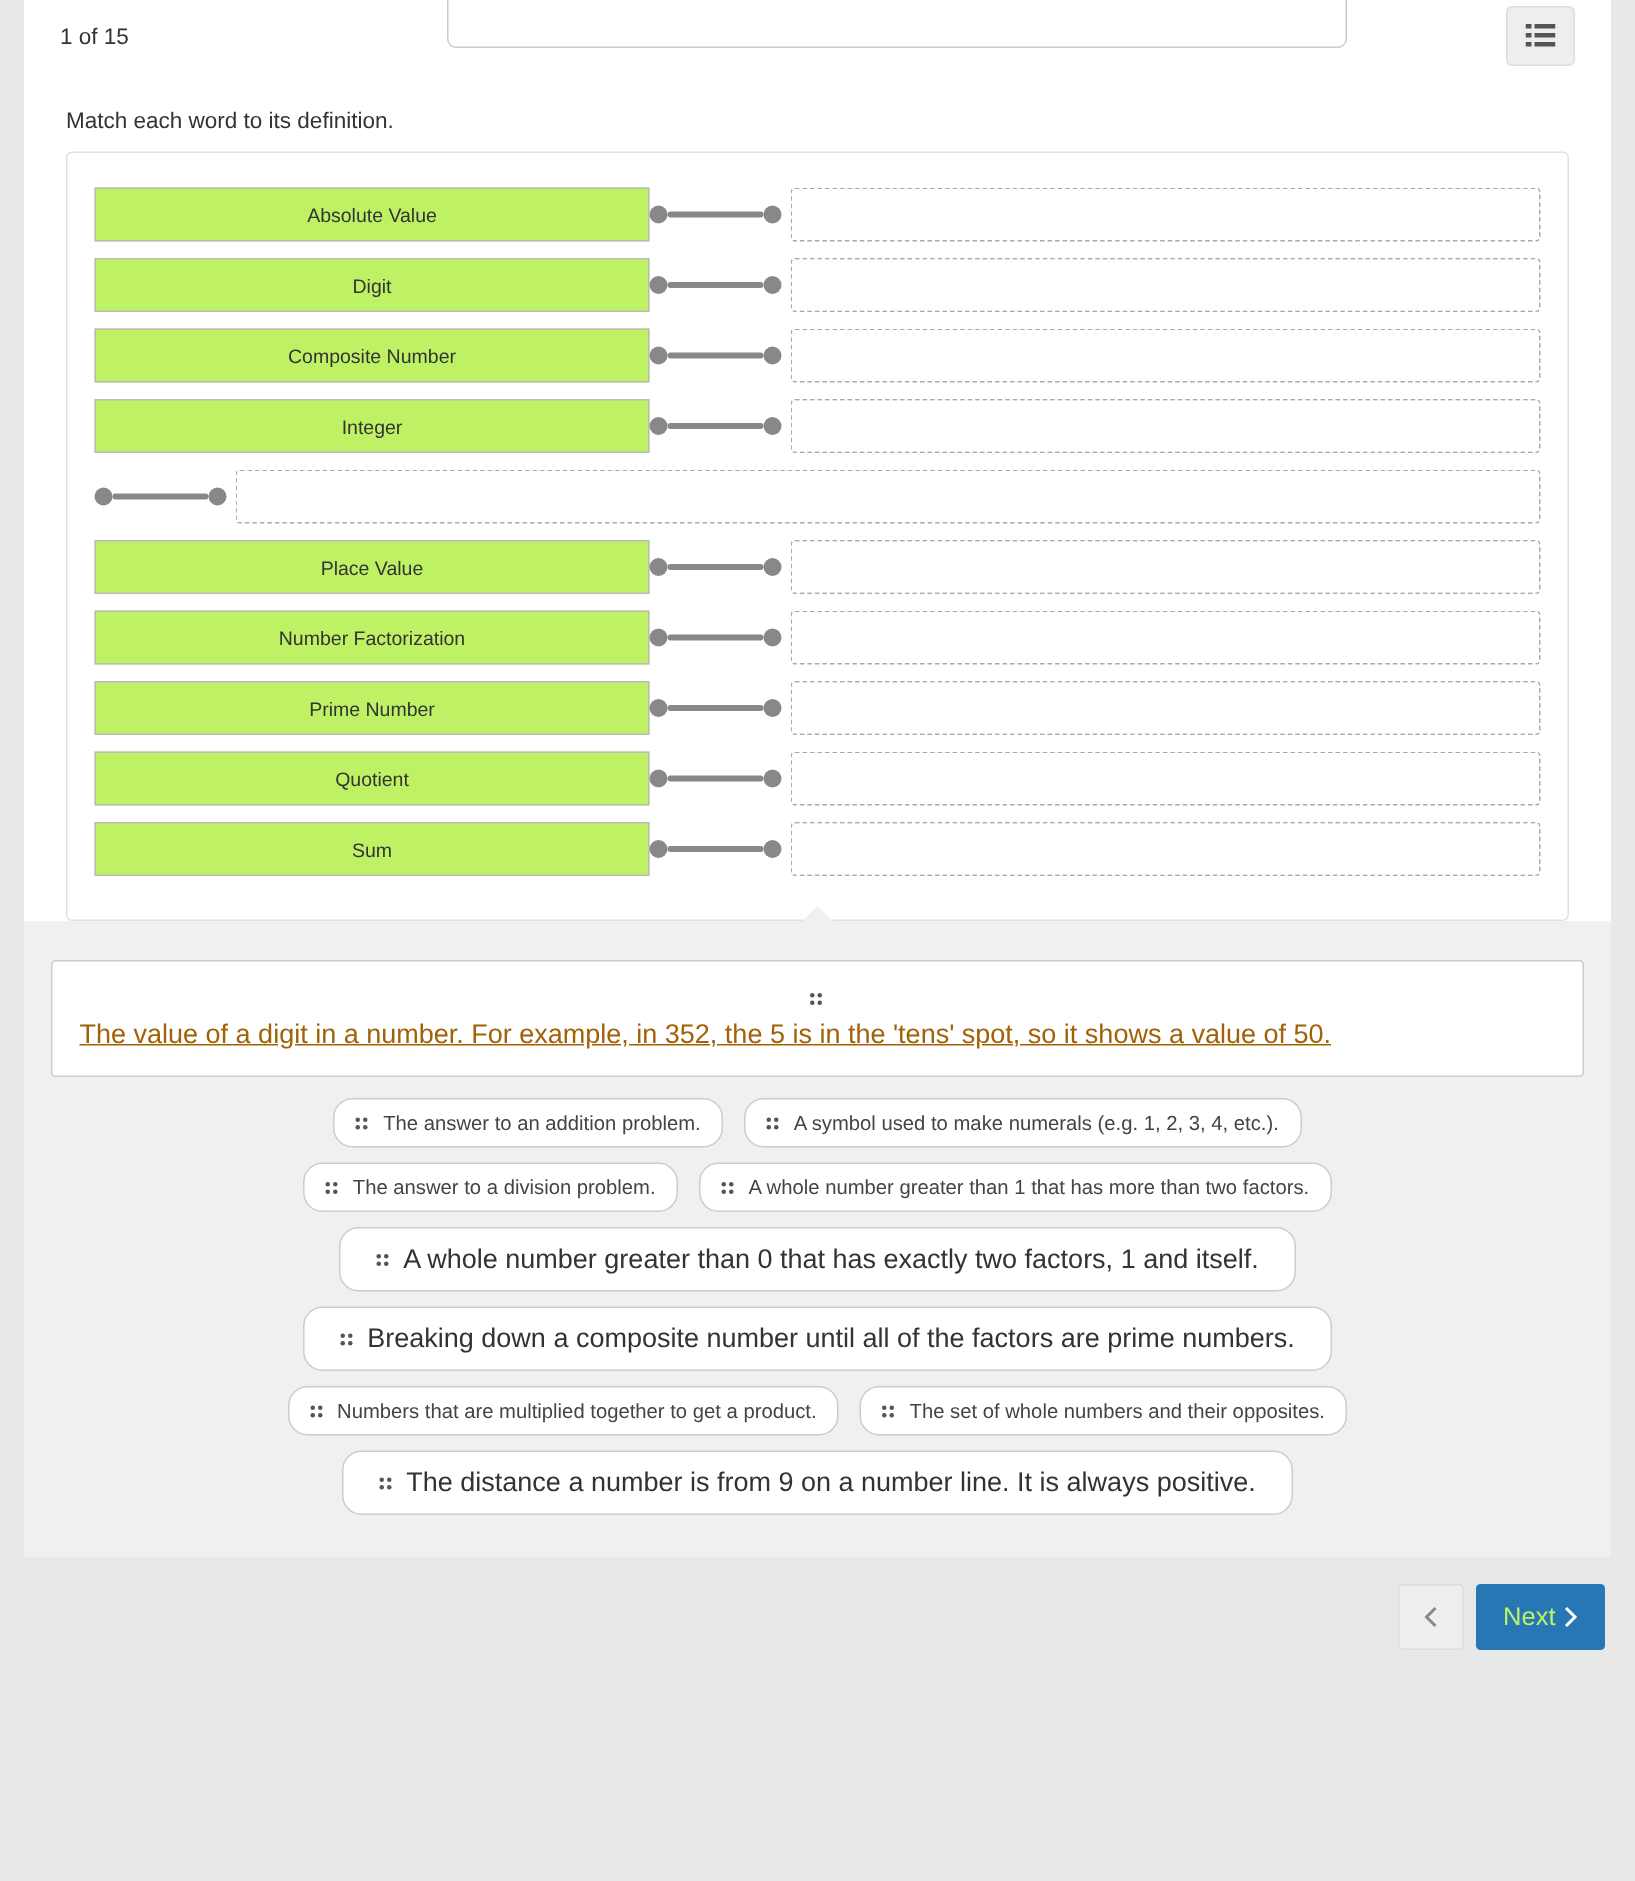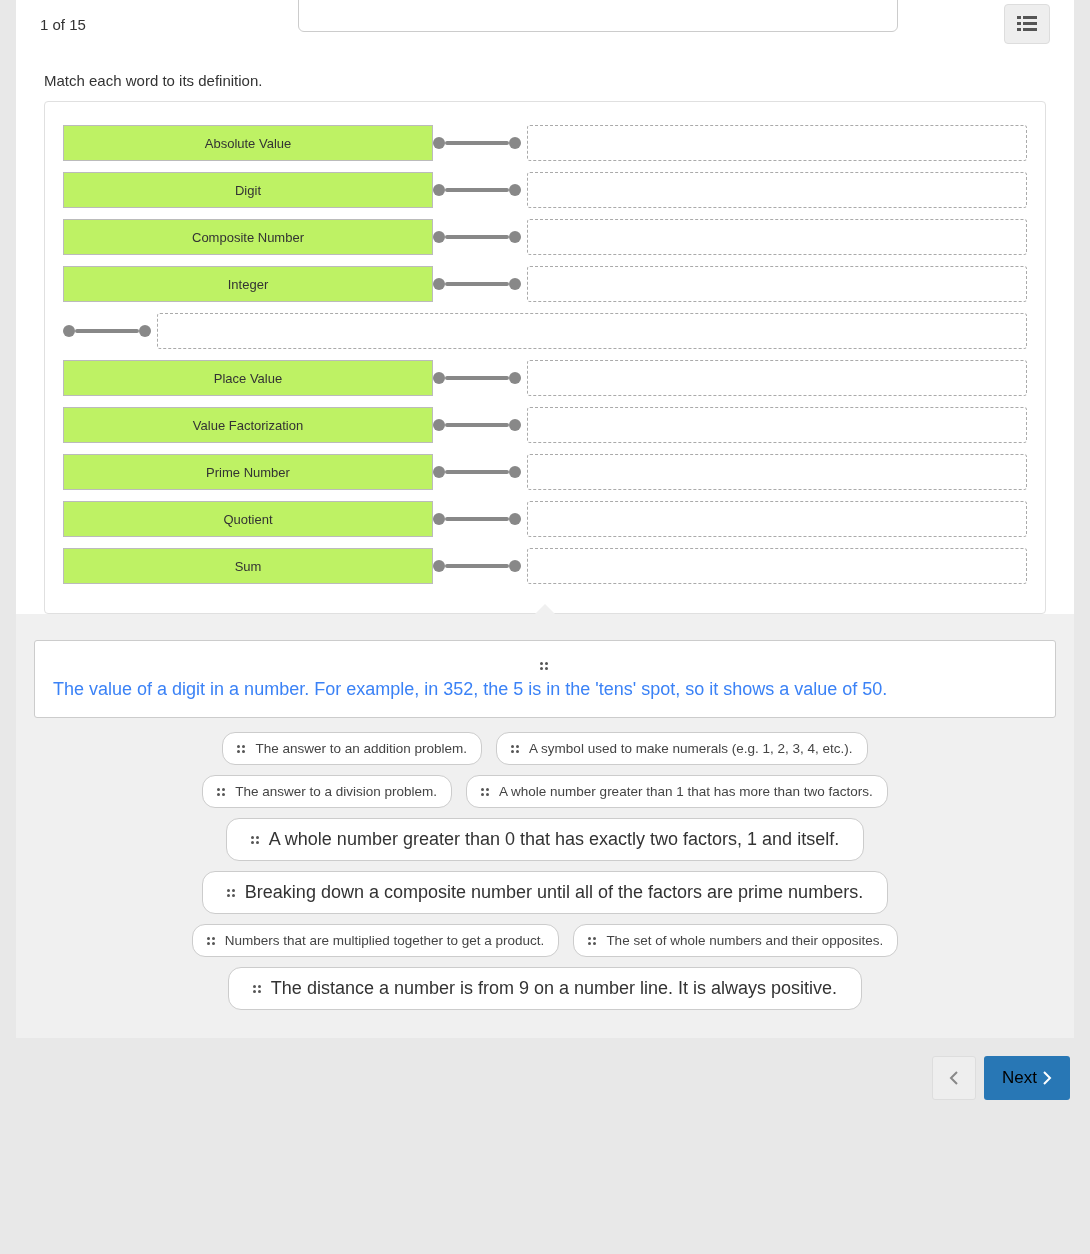--- a/index.html
+++ b/index.html
@@ -133,22 +133,23 @@
     }
     .big-answer .handle-top {
       text-align: center;
       margin-bottom: 6px;
       color: #555;
       font-size: 13px;
       letter-spacing: 2px;
     }
     .big-answer-text {
       font-size: 18px;
-      color: #3b82f6;
+      color: #a16207;
       line-height: 1.5;
+      text-decoration: underline;
     }
     .chips-row {
       display: flex;
       justify-content: center;
       gap: 14px;
       margin: 10px 0;
       flex-wrap: wrap;
     }
     .chip {
       background: #fff;
@@ -192,21 +193,21 @@
       border-radius: 3px;
       display: flex;
       align-items: center;
       justify-content: center;
       cursor: pointer;
     }
     .next-btn {
       height: 44px;
       padding: 0 18px;
       background: #2877b5;
-      color: #000000;
+      color: #bef264;
       border-radius: 3px;
       display: flex;
       align-items: center;
       font-size: 17px;
       gap: 6px;
       cursor: pointer;
     }
   </style>
 </head>
 <body>
@@ -278,21 +279,21 @@
       <div class="match-row">
           <div class="term-box">Place Value</div>
           <div class="connector">
             <div class="dot"></div>
             <div class="line"></div>
             <div class="dot"></div>
           </div>
           <div class="drop-zone"></div>
         </div>
       <div class="match-row">
-          <div class="term-box">Value Factorization</div>
+          <div class="term-box">Number Factorization</div>
           <div class="connector">
             <div class="dot"></div>
             <div class="line"></div>
             <div class="dot"></div>
           </div>
           <div class="drop-zone"></div>
         </div>
       <div class="match-row">
           <div class="term-box">Prime Number</div>
           <div class="connector">

